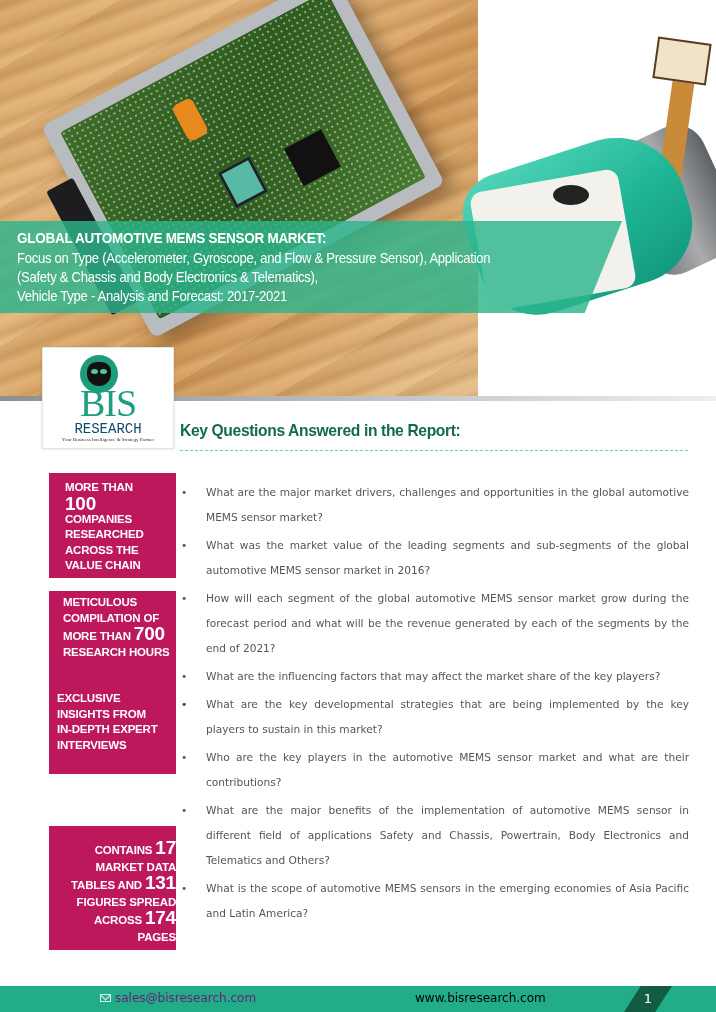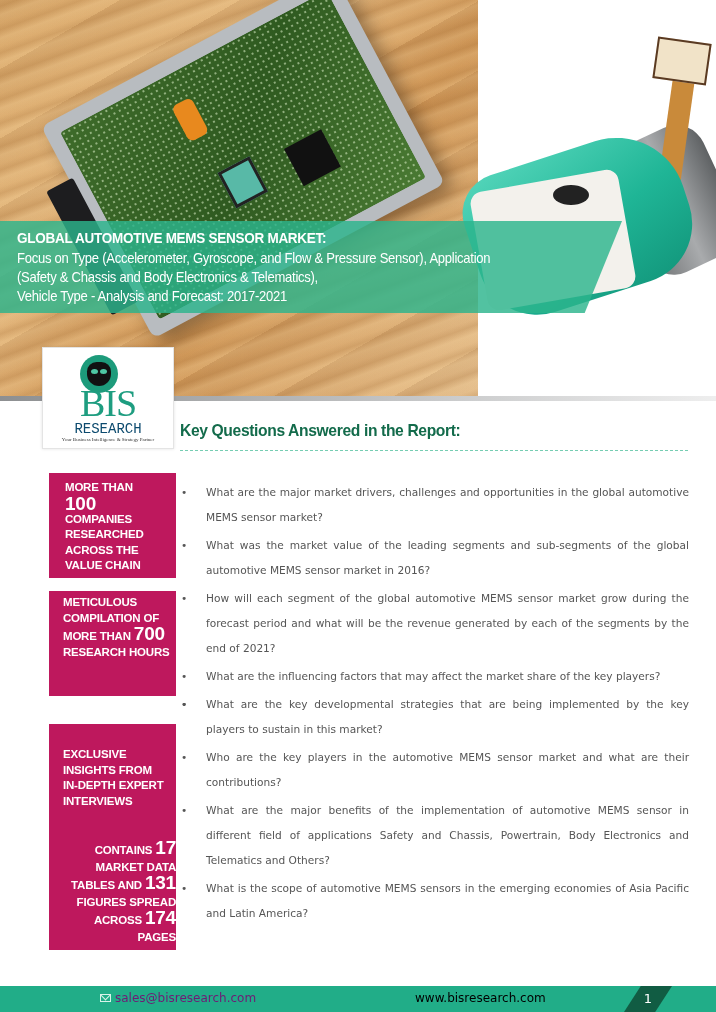--- a/index.html
+++ b/index.html
@@ -118,21 +118,21 @@
   <span class="row">VALUE CHAIN</span>
 </div>
 
 <div class="stat" style="top:591px;height:105px;padding-top:4px;padding-left:14px;">
   <span class="row">METICULOUS</span>
   <span class="row">COMPILATION OF</span>
   <span class="row"><span>MORE THAN </span><span class="big">700</span></span>
   <span class="row">RESEARCH HOURS</span>
 </div>
 
-<div class="stat" style="top:724px;height:106px;padding-top:23px;padding-left:14px;">
+<div class="stat" style="top:668px;height:106px;padding-top:23px;padding-left:8px;">
   <span class="row">EXCLUSIVE</span>
   <span class="row">INSIGHTS FROM</span>
   <span class="row">IN-DEPTH EXPERT</span>
   <span class="row">INTERVIEWS</span>
 </div>
 
 <div class="stat" style="top:826px;height:124px;padding-top:14px;padding-left:10px;line-height:16.5px;text-align:right;">
   <span class="row"><span>CONTAINS </span><span class="big">17</span></span>
   <span class="row">MARKET DATA</span>
   <span class="row"><span>TABLES AND </span><span class="big">131</span></span>

